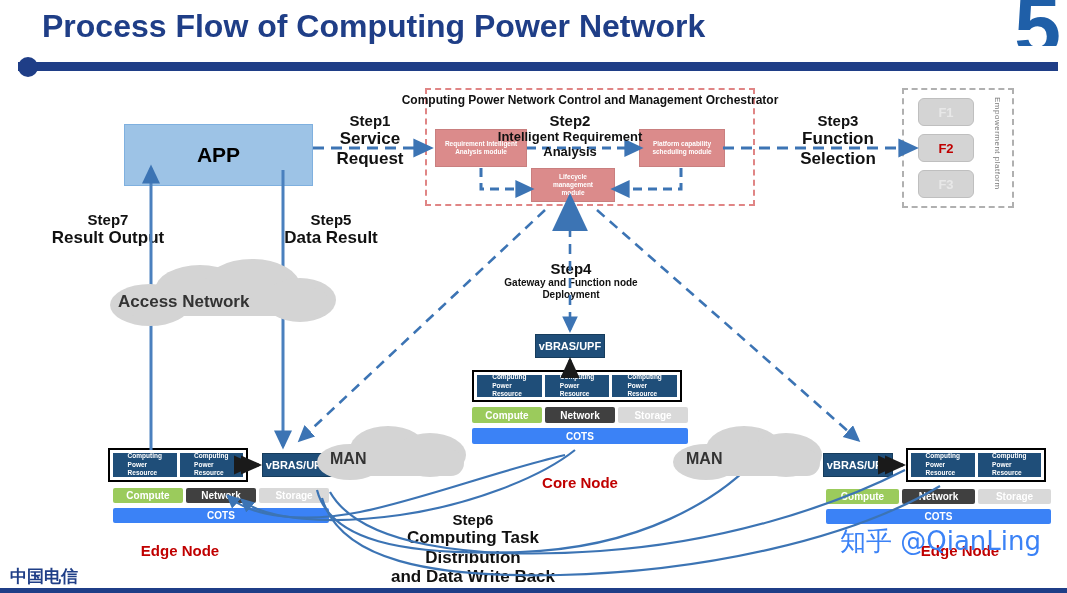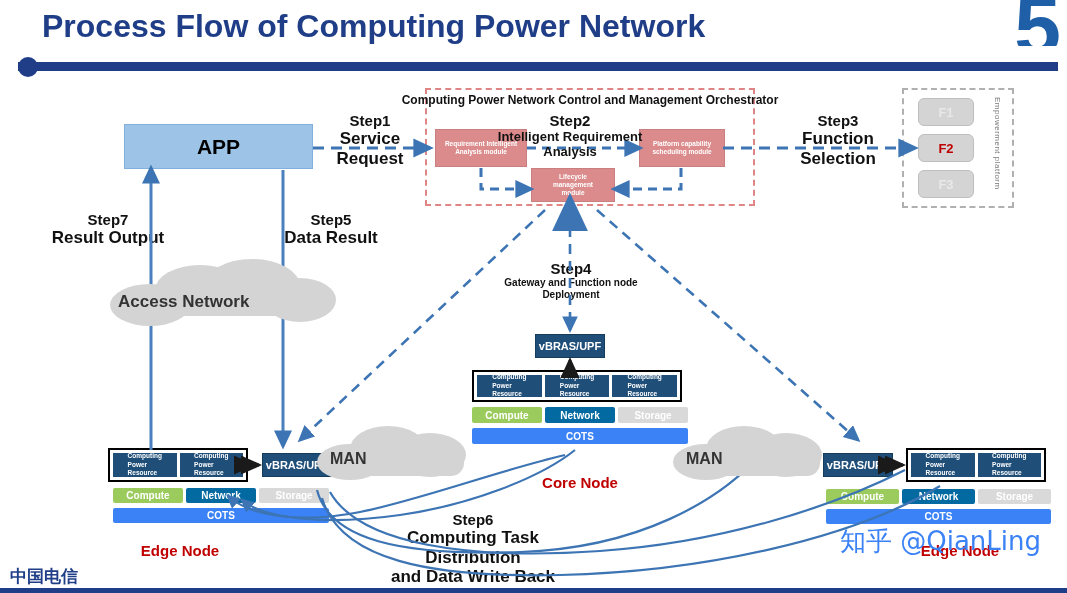--- a/index.html
+++ b/index.html
@@ -24,21 +24,21 @@
   .mod{background:#DB8B8B;border:1px solid #c97f7f;color:#fff;font-size:6.5px;font-weight:bold;
        line-height:1.25;}
   .vbras{background:#1F4E79;color:#fff;font-size:11px;font-weight:bold;border:1px solid #163C5C;}
   .cpr{background:#1F4E79;color:#fff;font-size:6.5px;font-weight:bold;line-height:1.3;}
   .resgroup{border:2.5px solid #000;background:#fff;box-sizing:border-box;position:absolute;
             display:flex;gap:3px;padding:3px;}
   .resgroup .cpr{position:relative;flex:1;display:flex;align-items:center;justify-content:center;}
   .bar{position:absolute;box-sizing:border-box;display:flex;align-items:center;justify-content:center;
        color:#fff;font-size:10px;font-weight:bold;border-radius:2px;}
   .b-compute{background:#9BCB5C;}
-  .b-network{background:#0369a1;}
+  .b-network{background:#404040;}
   .b-storage{background:#D9D9D9;}
   .b-cots{background:#3b82f6;}
   .fbox{position:absolute;background:#D4D4D4;border:1px solid #BFBFBF;border-radius:6px;
         display:flex;align-items:center;justify-content:center;font-size:13px;font-weight:bold;
         color:#E8E8E8;box-sizing:border-box;}
   .fbox.active{color:#C00000;}
 
   
   .dash-red{position:absolute;border:2px dashed #E08585;box-sizing:border-box;}
   .dash-gray{position:absolute;border:2px dashed #B0B0B0;box-sizing:border-box;}
@@ -143,21 +143,21 @@
   <div class="fbox" style="left:918px;top:98px;width:56px;height:28px;">
     <span>F1</span>
   </div>
   <div class="fbox active" style="left:918px;top:134px;width:56px;height:28px;">
     <span>F2</span>
   </div>
   <div class="fbox" style="left:918px;top:170px;width:56px;height:28px;">
     <span>F3</span>
   </div>
 
-  <div class="box app-box" style="left:124px;top:124px;width:189px;height:45px;">
+  <div class="box app-box" style="left:124px;top:124px;width:189px;height:62px;">
     <span>APP</span>
   </div>
 
   <div class="lbl" style="left:310px;top:112px;width:120px;">
     <span class="s">Step1</span>
     <span class="d" style="white-space:pre-line;">Service Request</span>
   </div>
   <div class="step2-overlay" style="left:470px;top:112px;width:200px;">
     <span class="s">Step2</span>
     <span class="d" style="white-space:pre-line;">Intelligent Requirement

